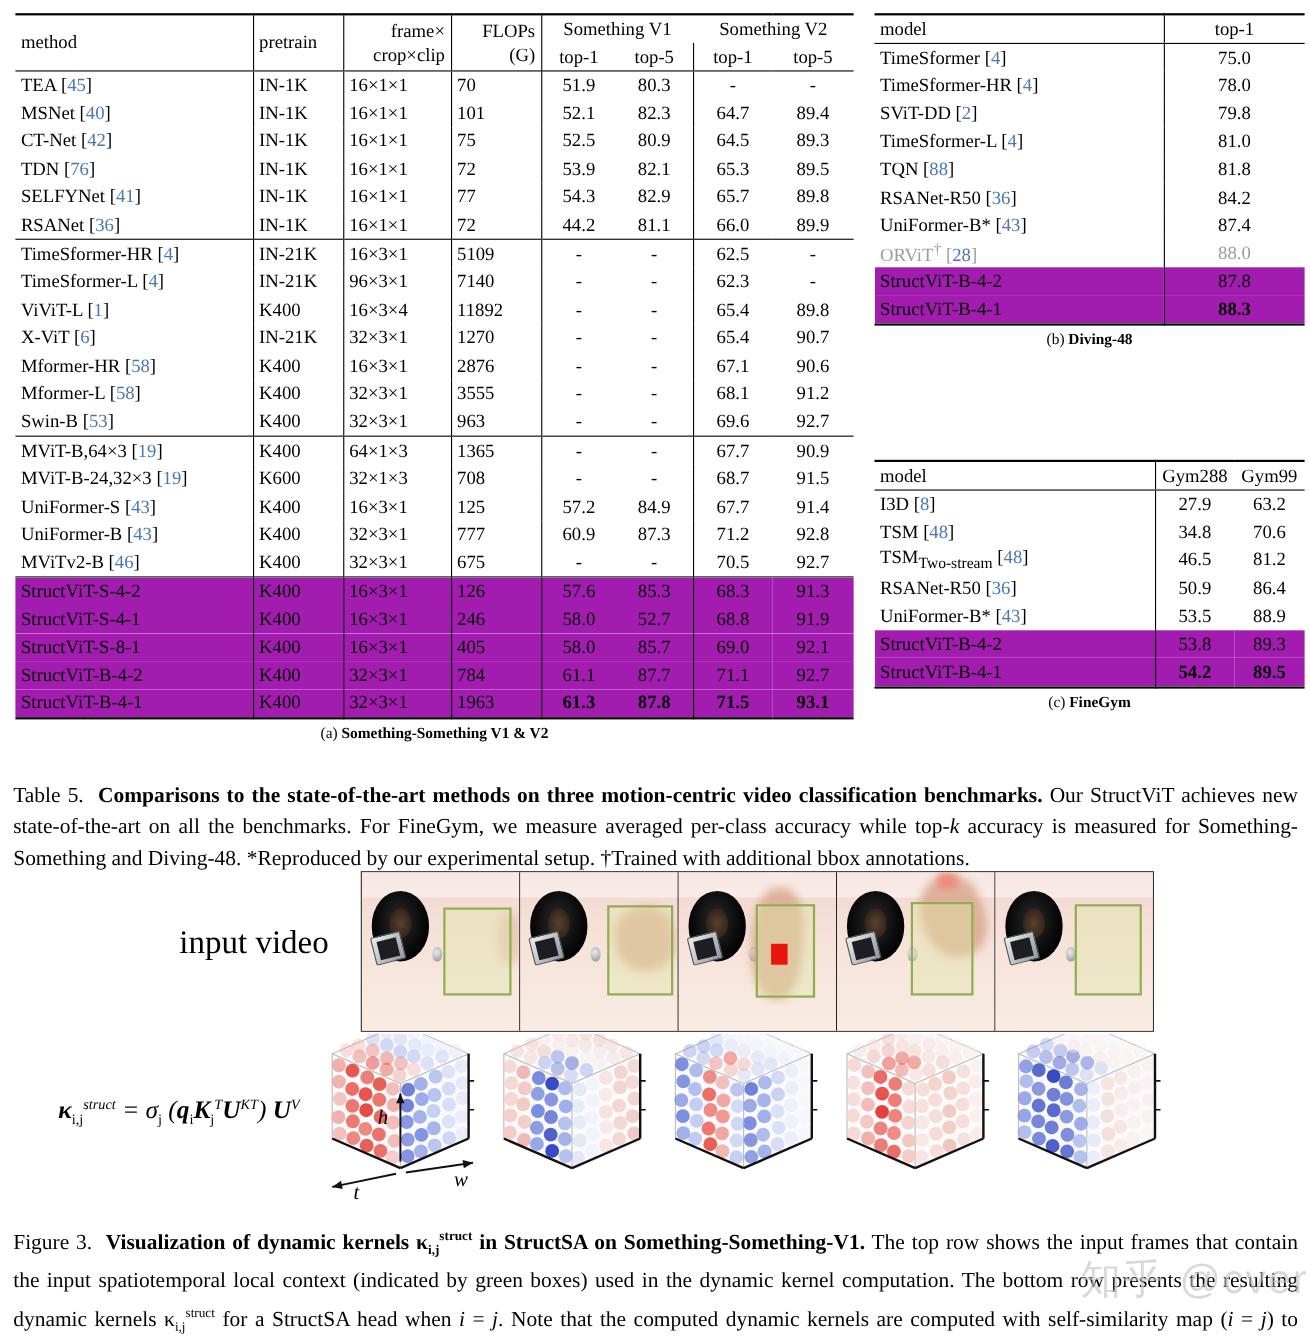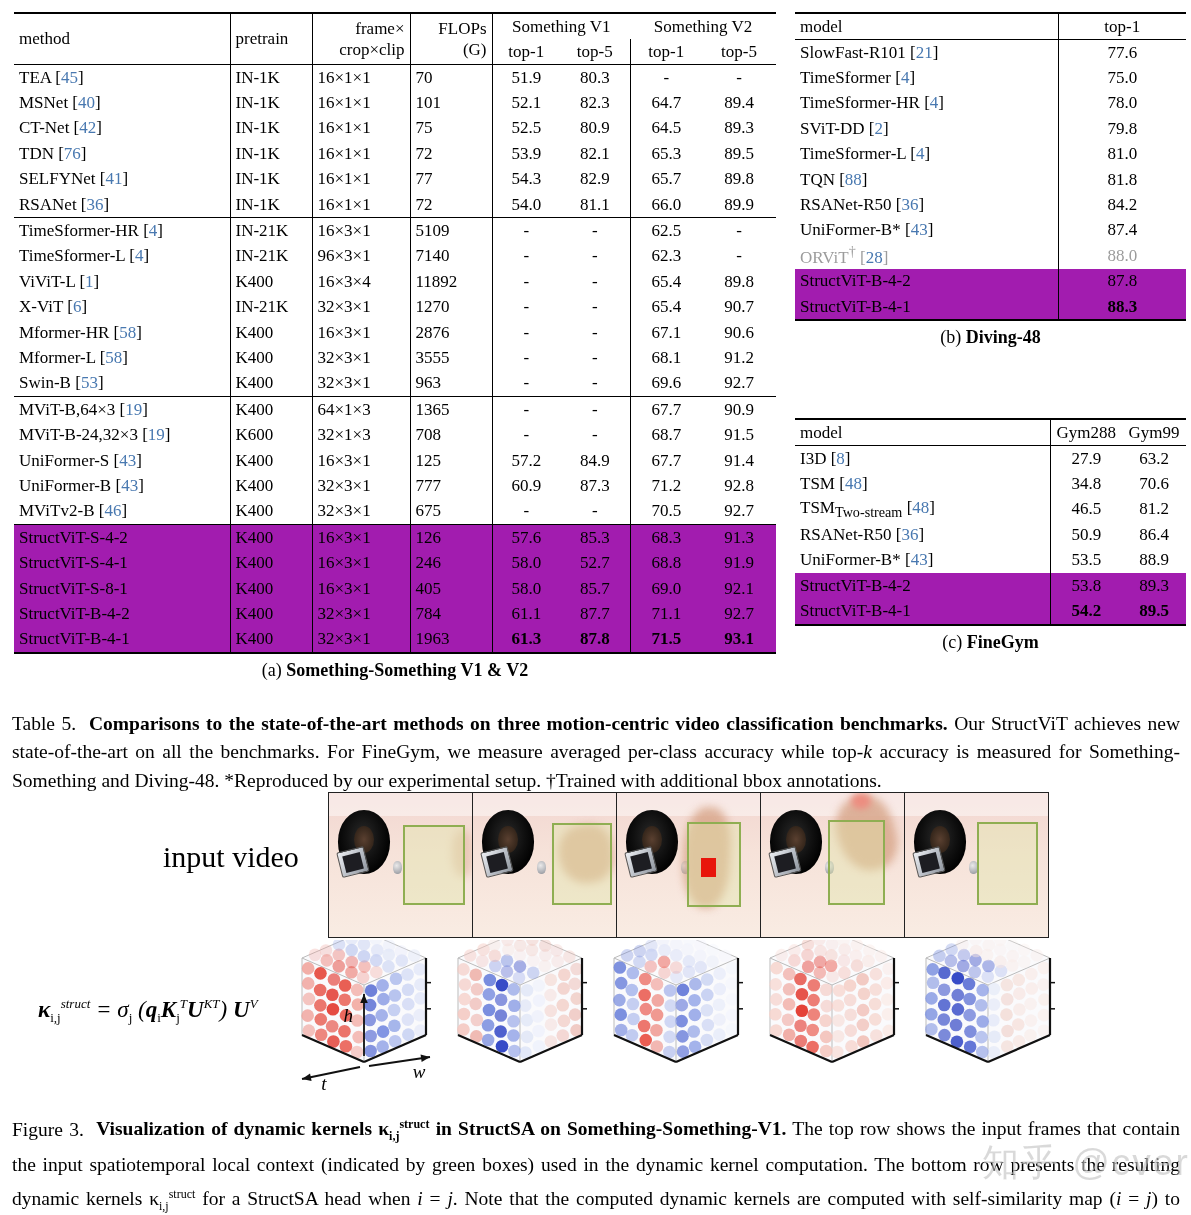--- a/index.html
+++ b/index.html
@@ -20,21 +20,21 @@
   tr.sep td { border-top:1.5px solid #000; }
   tr.shaded { background:#a21caf; }
   tr.grayrow td { color:#9c9c9c; }
   td.bold { font-weight:bold;margin-top:12px; }
   .cite { color:#4878b0; }
   .two-line { line-height:21px;text-align:right; }
 
   #wrap-a { position:absolute; left:14px; top:12px; width:762px; }
   #wrap-b { position:absolute; left:795px; top:12px; width:391px; }
   #wrap-c { position:absolute; left:795px; top:418px; width:391px; }
-  .subcap { text-align:center; font-size:18px; margin-top:6px; }
+  .subcap { text-align:center; font-size:14px; margin-top:6px; }
   .subcap .cap-label { font-weight:bold; }
 
   
   .caption { position:absolute; left:12px; width:1168px; text-align:justify;
              font-size:19.5px; line-height:28.8px; }
   #table5-caption { top:690px; }
   #figure3-caption { top:1090px; }
   .caption i { font-style:italic; }
   .caption sub, .caption sup { font-size:12px; }
 
@@ -59,21 +59,21 @@
            background:#1d1d22; }
   .clip { position:absolute; border-radius:45%; opacity:.85;
            background:radial-gradient(circle at 40% 35%, #e8eaec 0%, #a8adb4 60%, #7c828a 100%); }
   .gbox { position:absolute; border:2px solid #8fae52; background:rgba(223,228,170,0.42);
            box-sizing:border-box; }
   .hand { position:absolute; background:#d9a88d; filter:blur(4px); border-radius:45% 40% 42% 48%; }
   .tip  { position:absolute; background:#ec8d80; filter:blur(3px); border-radius:50%; }
   .redsq { position:absolute; background:#e8150b; }
 
   
-  #formula { position:absolute; left:38px; top:996px; font-size:23px; font-style:italic; }
+  #formula { position:absolute; left:53px; top:996px; font-size:23px; font-style:italic; }
   #formula b { font-weight:bold; }
   #formula sub, #formula sup { font-size:13px; font-style:normal; }
   #formula sup { font-style:italic; }
   #cubes { position:absolute; left:288px; top:940px; width:780px; height:152px;
            display:flex; gap:6px; }
 
   
   #watermark { position:absolute; left:982px; top:1138px; font-size:37px; letter-spacing:2px;
            color:#c3c3c3; opacity:.62; font-family:"Liberation Sans","DejaVu Sans",sans-serif;
            pointer-events:none; }
@@ -160,21 +160,21 @@
             <td class="c-n bl">54.3</td>
             <td class="c-n">82.9</td>
             <td class="c-n bl">65.7</td>
             <td class="c-n">89.8</td>
           </tr>
           <tr>
             <td class="c-l">RSANet [<span class="cite">36</span>]</td>
             <td class="c-l bl">IN-1K</td>
             <td class="c-l bl">16×1×1</td>
             <td class="c-l bl">72</td>
-            <td class="c-n bl">54.0</td>
+            <td class="c-n bl">44.2</td>
             <td class="c-n">81.1</td>
             <td class="c-n bl">66.0</td>
             <td class="c-n">89.9</td>
           </tr>
           <tr class="sep">
             <td class="c-l">TimeSformer-HR [<span class="cite">4</span>]</td>
             <td class="c-l bl">IN-21K</td>
             <td class="c-l bl">16×3×1</td>
             <td class="c-l bl">5109</td>
             <td class="c-n bl">-</td>
@@ -356,24 +356,20 @@
           <col style="width:263px">
           <col style="width:128px">
         </colgroup>
       <thead>
         <tr>
           <th class="c-l bb">model</th>
           <th class="c-n bl bb">top-1</th>
         </tr>
       </thead>
       <tbody id="tbody-b">
-          <tr>
-            <td class="c-l">SlowFast-R101 [<span class="cite">21</span>]</td>
-            <td class="c-n bl">77.6</td>
-          </tr>
           <tr>
             <td class="c-l">TimeSformer [<span class="cite">4</span>]</td>
             <td class="c-n bl">75.0</td>
           </tr>
           <tr>
             <td class="c-l">TimeSformer-HR [<span class="cite">4</span>]</td>
             <td class="c-n bl">78.0</td>
           </tr>
           <tr>
             <td class="c-l">SViT-DD [<span class="cite">2</span>]</td>

